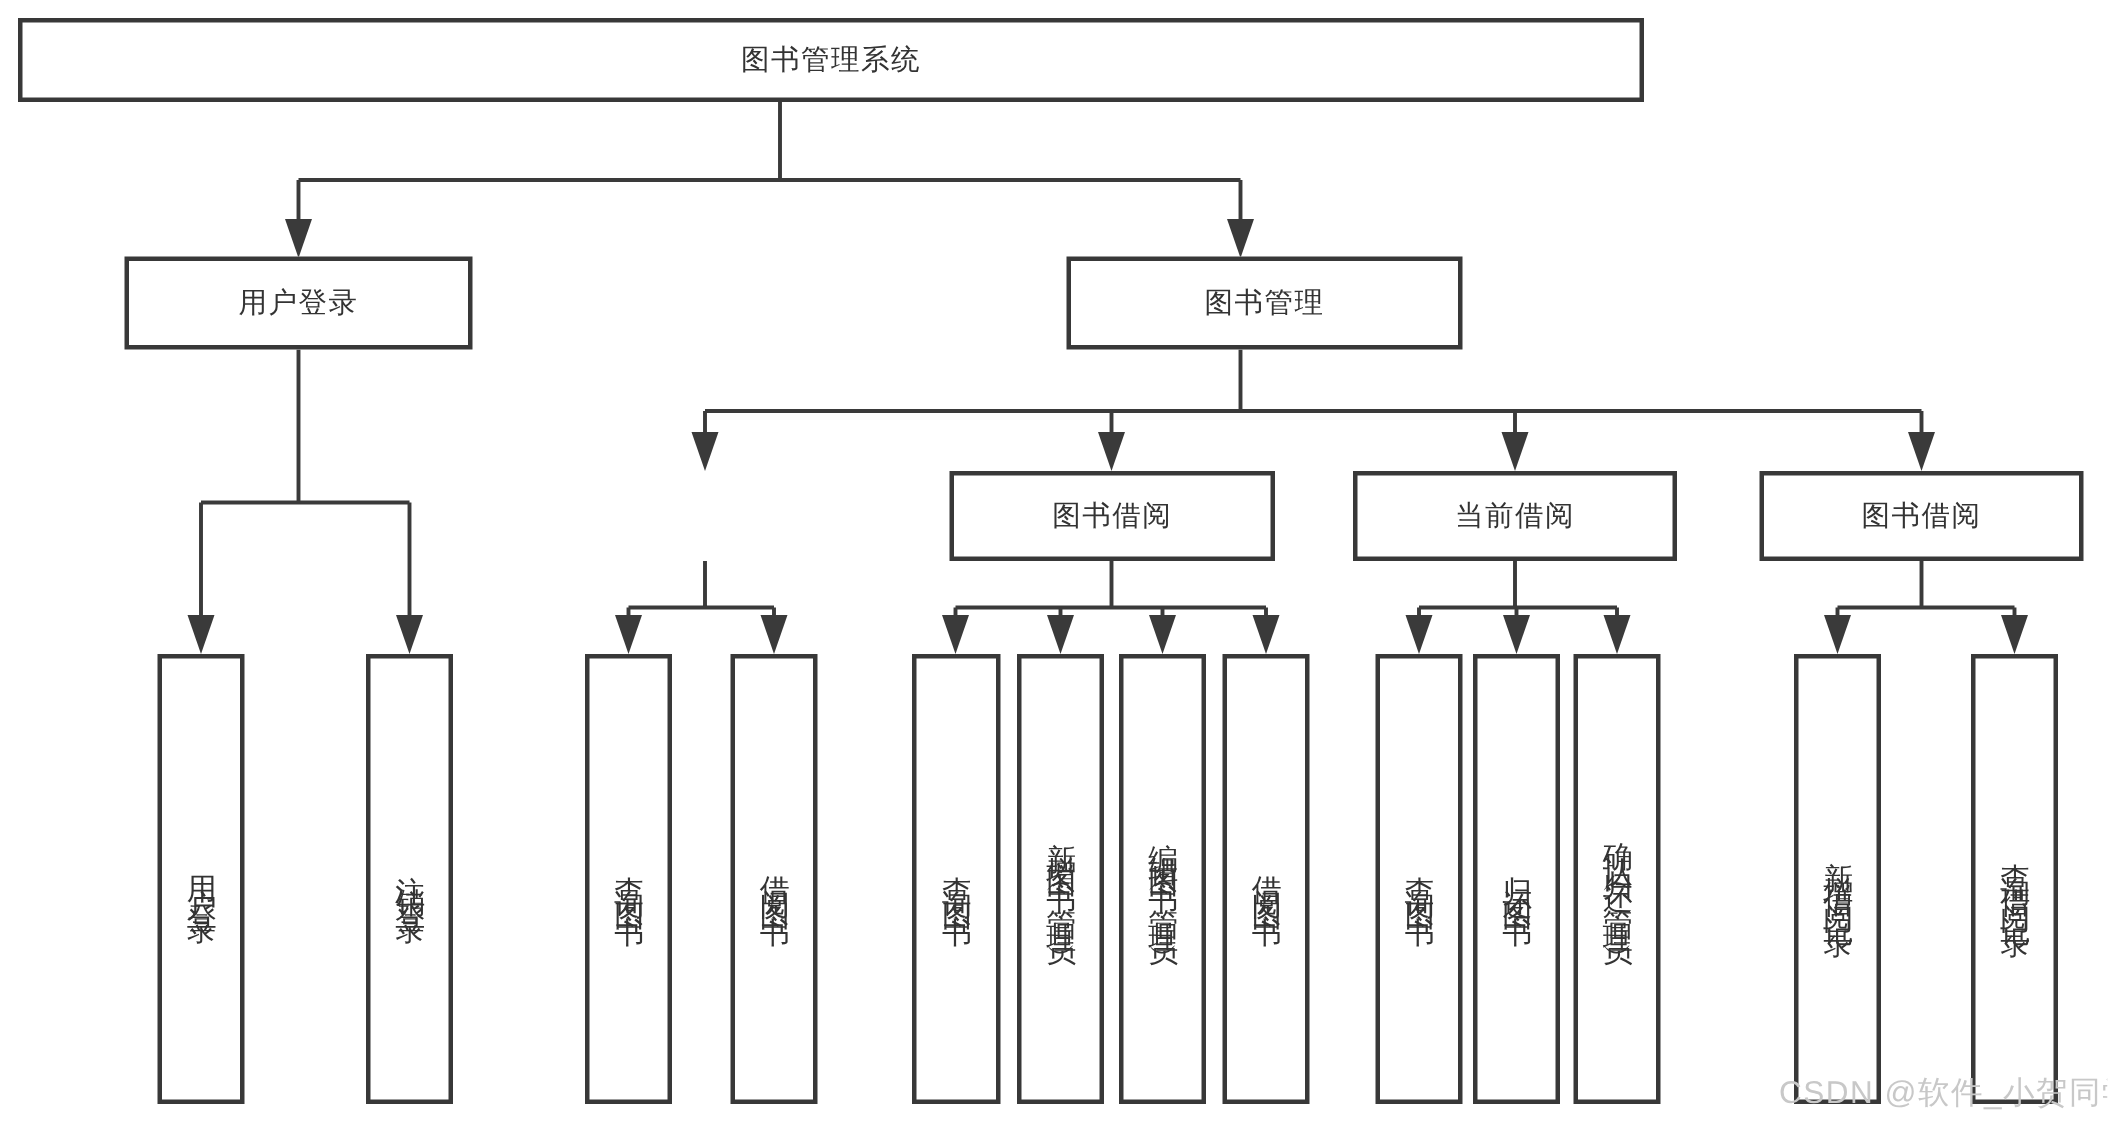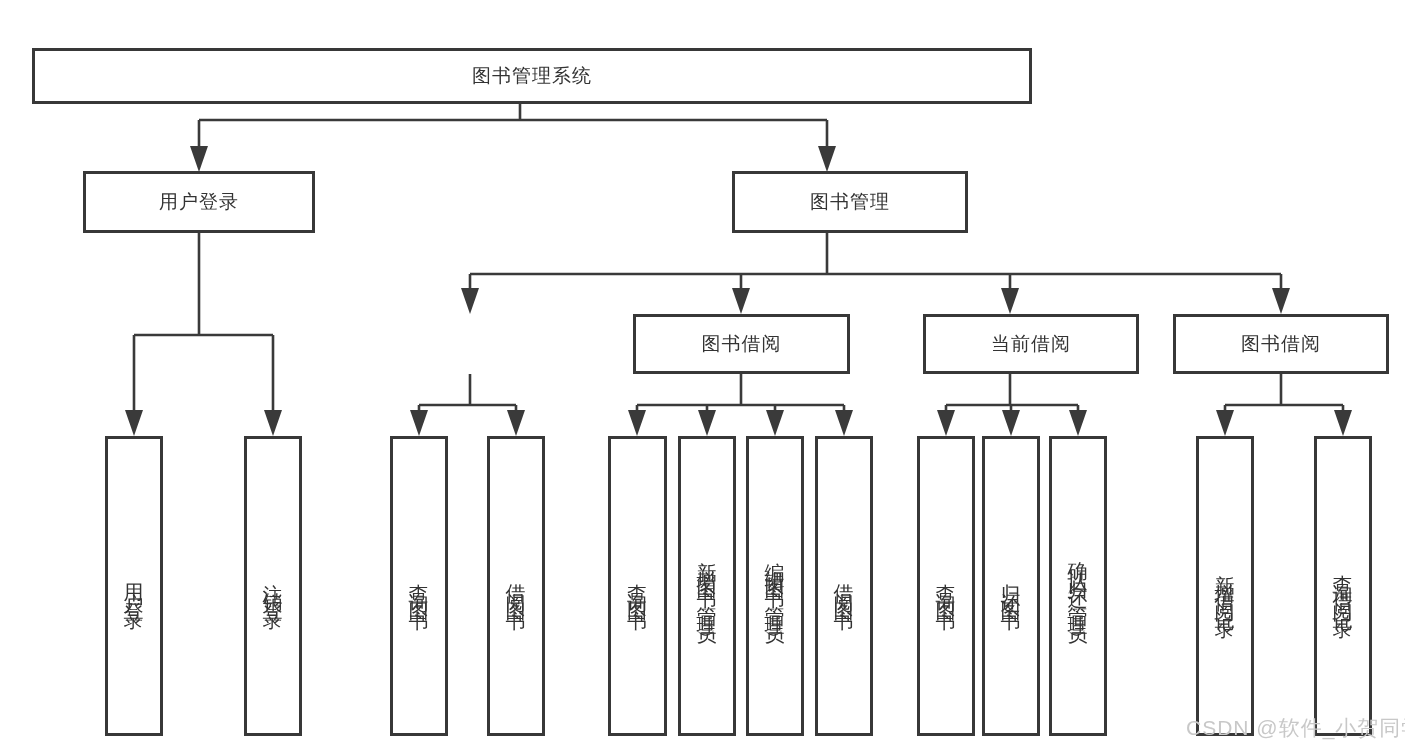--- a/index.html
+++ b/index.html
@@ -66,35 +66,35 @@
       <polygon points="1002,410 1020,410 1011,436"></polygon>
       <polygon points="1069,410 1087,410 1078,436"></polygon>
     </g>
     <g>
       <path d="M1281 374 V405 M1225 405 H1343 M1225 405 V414 M1343 405 V414"></path>
       <polygon points="1216,410 1234,410 1225,436"></polygon>
       <polygon points="1334,410 1352,410 1343,436"></polygon>
     </g>
   </svg>
 
-  <div class="box" style="left:32px;top:12px;width:1000px;height:56px;margin-top:36px;">
+  <div class="box" style="left:12px;top:12px;width:1084px;height:56px;">
     <span class="hlabel">图书管理系统</span>
   </div>
 
   <div class="box" style="left:83px;top:171px;width:232px;height:62px;">
     <span class="hlabel">用户登录</span>
   </div>
-  <div class="box" style="left:732px;top:171px;width:236px;height:62px;">
+  <div class="box" style="left:711px;top:171px;width:264px;height:62px;">
     <span class="hlabel">图书管理</span>
   </div>
 
   <div class="box" style="left:633px;top:314px;width:217px;height:60px;">
     <span class="hlabel">图书借阅</span>
   </div>
-  <div class="box" style="left:902px;top:314px;width:216px;height:60px;margin-left:21px;">
+  <div class="box" style="left:902px;top:314px;width:216px;height:60px;">
     <span class="hlabel">当前借阅</span>
   </div>
   <div class="box" style="left:1173px;top:314px;width:216px;height:60px;">
     <span class="hlabel">图书借阅</span>
   </div>
 
   <div class="box vbox" style="left:105px;">
     <span class="vlabel">用户登录</span>
   </div>
   <div class="box vbox" style="left:244px;">

